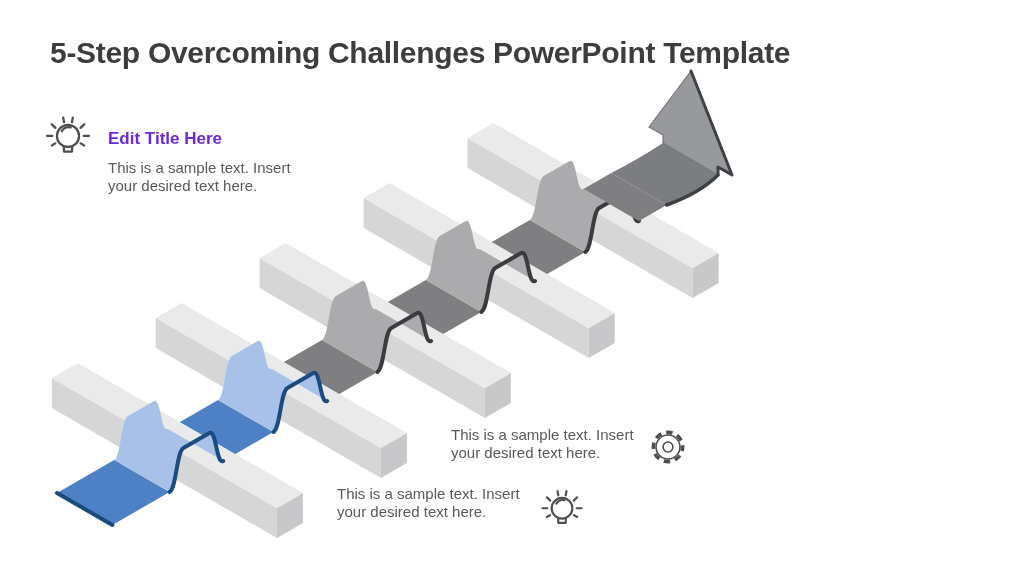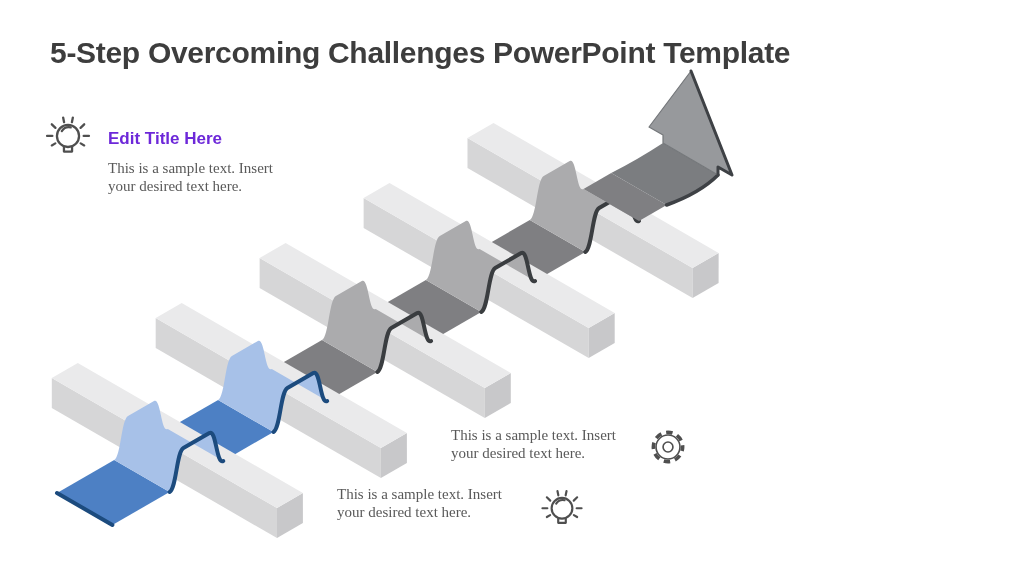--- a/index.html
+++ b/index.html
@@ -10,21 +10,21 @@
   .slide-title{
     position:absolute;left:50px;top:36px;width:900px;
     font-size:30px;font-weight:700;color:#3d3d3d;letter-spacing:-0.3px;white-space:nowrap;z-index:3;
   }
   .callout-heading{
     position:absolute;left:108px;top:129px;font-size:17px;font-weight:700;color:#6d28d9;z-index:3;
   }
   .body-text{
     position:absolute;font-size:15px;color:#595959;line-height:18px;z-index:3;
   }
-  .body-text span{display:block;font-family:Liberation Serif, serif;}
+  .body-text span{display:block;}
   .callout-body{left:108px;top:159px;}
   .note-a-text{left:451px;top:426px;}
   .note-b-text{left:337px;top:485px;}
   .icon{position:absolute;z-index:3;}
   .bulb-1{left:42px;top:113px;width:52px;height:54px;}
   .gear-1{left:649px;top:428px;width:38px;height:38px;}
   .bulb-2{left:538px;top:486px;width:48px;height:52px;}
   #diagram-svg{position:absolute;left:0;top:0;z-index:1;}
 </style>
 </head>

